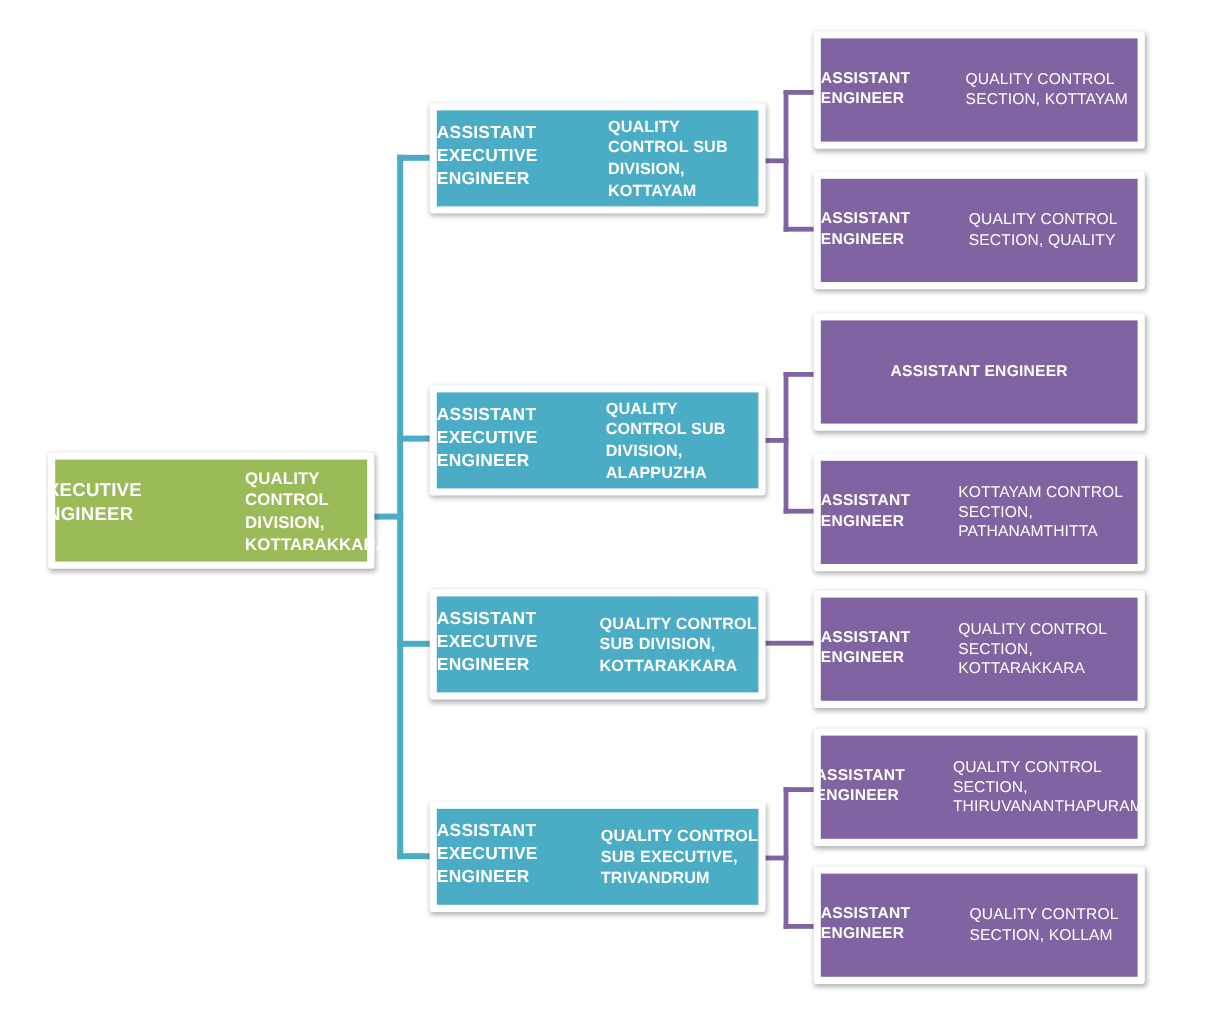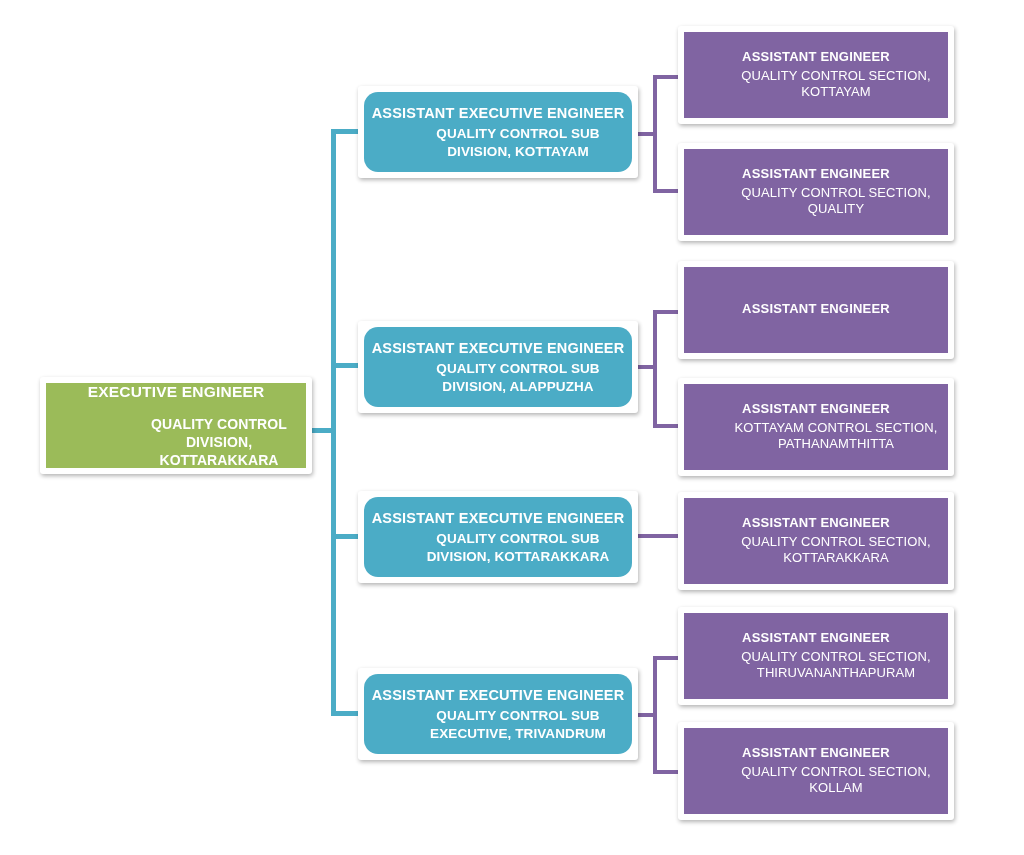--- a/index.html
+++ b/index.html
@@ -31,29 +31,29 @@
     border-radius: 3px;
     box-shadow: 1px 2px 4px rgba(0,0,0,0.30);
     box-sizing: border-box;
     z-index: 5;
   }
   .node-fill {
     width: 100%;
     height: 100%;
     box-sizing: border-box;
     display: flex;
-    flex-direction: column;
+    flex-direction: row;
     align-items: center;
     justify-content: center;
-    text-align: center;
+    text-align: left;
     color: #ffffff;
     line-height: 1.30;
   }
   .node-green  .node-fill { background: #9BBB59; }
-  .node-blue   .node-fill { background: #4BACC6; border-radius: 14px; }
+  .node-blue   .node-fill { background: #4BACC6; }
   .node-purple .node-fill { background: #8064A2; }
 
   .ln-title {
     font-weight: bold;
     letter-spacing: 0.2px;
   }
   .ln-sub {
     font-weight: bold;
     letter-spacing: 0.1px;
     margin-left: 40px;

